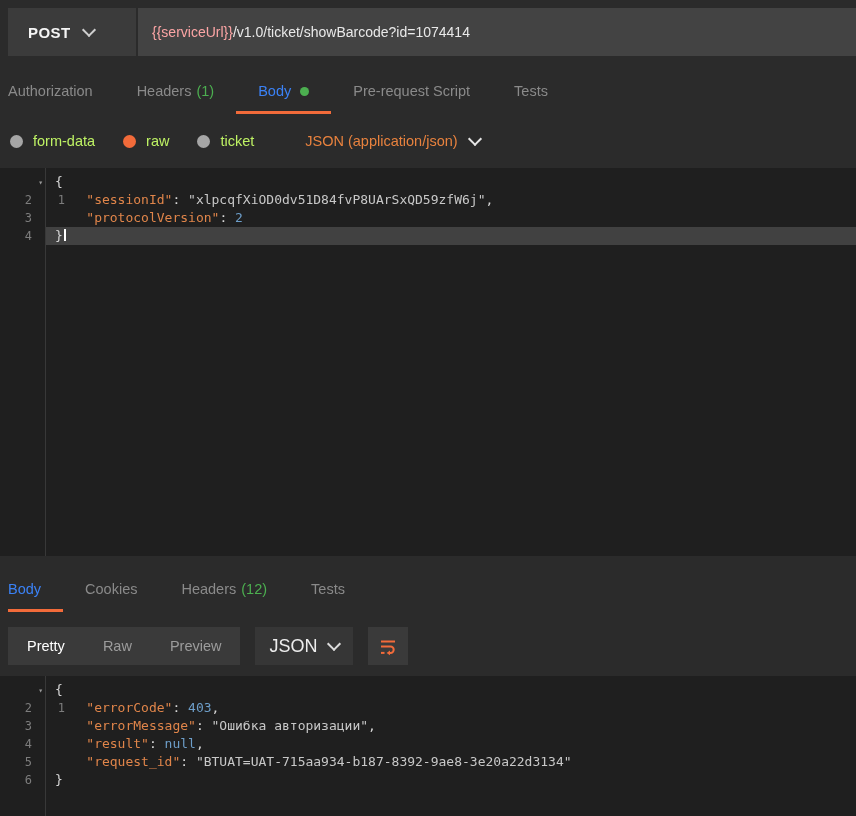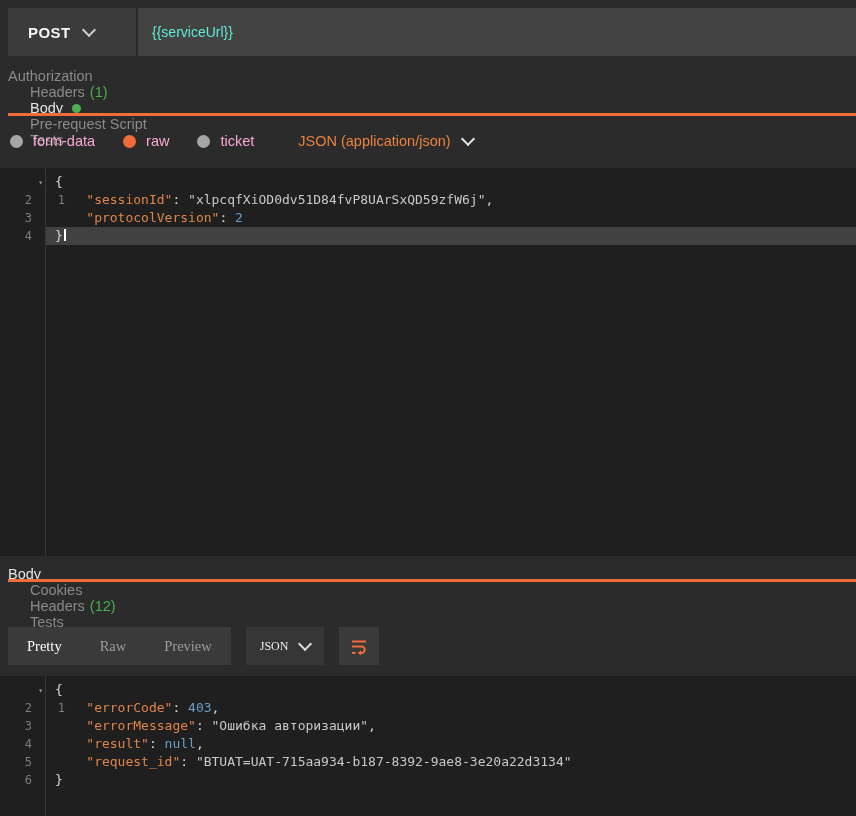--- a/index.html
+++ b/index.html
@@ -9,42 +9,42 @@
   
   .topbar { position:absolute; left:8px; top:8px; right:0; height:48px; display:flex; }
   .method-box { width:130px; flex:none; background:#3b3b3b; display:flex; align-items:center;
                 padding-left:20px; box-sizing:border-box; cursor:pointer; border-right:2px solid #2b2b2b; }
   .method-label { color:#f5f5f5; font-weight:700; font-size:15px; letter-spacing:.4px; }
   .chev { display:inline-block; width:8px; height:8px; border-right:2px solid #cfcfcf;
           border-bottom:2px solid #cfcfcf; transform:rotate(45deg); }
   .method-box .chev { margin-left:14px; margin-top:-4px; }
   .url-box { flex:1; background:#434343; display:flex; align-items:center; padding-left:14px;
              font-size:14px; cursor:text; }
-  .url-var { color:#5eead4; }
+  .url-var { color:#fca5a5; }
   .url-path { color:#e9e9e9; }
 
   
-  .tabs { display:flex;flex-direction:column; }
+  .tabs { display:flex; }
   .tab { padding:0 22px; display:flex; align-items:center; color:#8a8a8a; font-size:14.5px;
          cursor:pointer; position:relative; }
   .tab.first { padding-left:0; }
-  .tab.active { color:#e5e5e5; }
+  .tab.active { color:#3b82f6; }
   .tab.active::after { content:""; position:absolute; left:0; right:0; bottom:0; height:3px; background:#f26b3a; }
   .req-tabs  { position:absolute; left:8px; top:68px;  right:0; height:46px; }
   .resp-tabs { position:absolute; left:8px; top:566px; right:0; height:46px; }
   .count { color:#4caf50; margin-left:5px; }
   .dot { width:9px; height:9px; border-radius:50%; background:#4caf50; margin-left:9px; }
 
   
   .radio-row { position:absolute; left:10px; top:114px; right:0; height:54px; display:flex; align-items:center; }
   .radio-item { display:flex; align-items:center; margin-right:28px; cursor:pointer; }
   .radio-circle { width:13px; height:13px; border-radius:50%; background:#a6a6a6; margin-right:10px; }
   .radio-item.selected .radio-circle { background:#f26b3a; }
-  .radio-label { color:#f9a8d4; font-size:14.5px; }
-  .mode-select { display:flex; align-items:center; margin-left:16px; cursor:pointer;
+  .radio-label { color:#bef264; font-size:14.5px; }
+  .mode-select { display:flex; align-items:center; margin-left:23px; cursor:pointer;
                  color:#e8823e; font-size:14.5px; }
   .mode-select .chev { margin-left:12px; margin-top:-4px; border-color:#e6e6e6; }
 
   
   .editor { position:absolute; left:0; right:0; background:#1f1f1f; padding-top:5px; box-sizing:border-box;
             font-family:"DejaVu Sans Mono","Liberation Mono",monospace; font-size:13px; }
   .editor::before { content:""; position:absolute; left:45px; top:0; bottom:0; width:1px; background:#383838; }
   .editor.req  { top:168px; height:388px; }
   .editor.resp { top:676px; height:140px; }
   .cl { display:flex; height:18px; line-height:18px; white-space:pre; }
@@ -53,42 +53,43 @@
   .fold { position:absolute; right:2px; top:1px; font-size:8px; color:#9a9a9a; }
   .lc { flex:1; padding-left:10px; }
   .cl.active .lc { background:#414141; }
   .tk-p { color:#d8d8d8; }
   .tk-k { color:#e0854a; }
   .tk-s { color:#c8c8c8; }
   .tk-b { color:#6d9ec9; }
   .cursor { display:inline-block; width:2px; height:12px; background:#fff; vertical-align:-1px; margin-left:1px; }
 
   
-  .resp-toolbar { position:absolute; left:8px; top:621px; right:0; height:50px; display:flex; align-items:center;font-family:Liberation Serif, serif; }
+  .resp-toolbar { position:absolute; left:8px; top:621px; right:0; height:50px; display:flex; align-items:center; }
   .view-group { display:flex; height:38px; background:#3a3a3a; align-items:stretch; }
   .view-btn { padding:0 19px; display:flex; align-items:center; color:#9c9c9c; font-size:14.5px; cursor:pointer; }
   .view-btn.active { color:#fff; }
   .format-select { height:38px; margin-left:15px; background:#363636; display:flex; align-items:center;
-                   padding:0 14px; cursor:pointer; color:#ededed; font-size:12px; box-sizing:border-box; }
+                   padding:0 14px; cursor:pointer; color:#ededed; font-size:18px; box-sizing:border-box; }
   .format-select .chev { margin-left:12px; margin-top:-4px; border-color:#dcdcdc; }
   .wrap-btn { width:40px; height:38px; margin-left:15px; background:#3a3a3a; display:flex;
               align-items:center; justify-content:center; cursor:pointer; }
 </style>
 </head>
 <body>
 
 <div class="app">
 
   <div class="topbar">
     <div class="method-box">
       <span class="method-label">POST</span>
       <span class="chev"></span>
     </div>
     <div class="url-box">
       <span class="url-var">{{serviceUrl}}</span>
+        <span class="url-path">/v1.0/ticket/showBarcode?id=1074414</span>
     </div>
   </div>
 
   <div class="tabs req-tabs">
     <div class="tab first">Authorization</div>
     <div class="tab">
       <span>Headers</span>
       <span class="count">(1)</span>
     </div>
     <div class="tab active">

